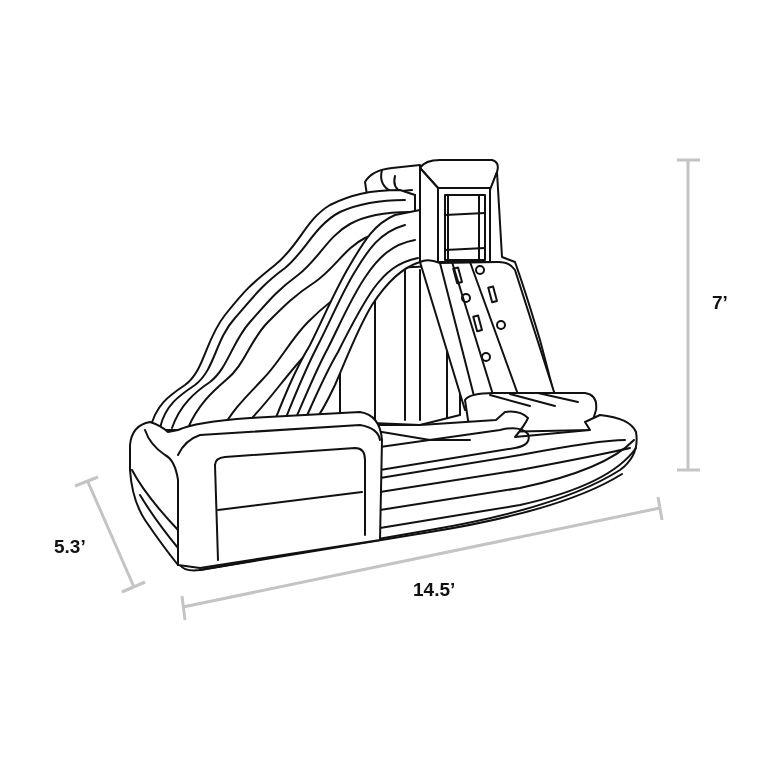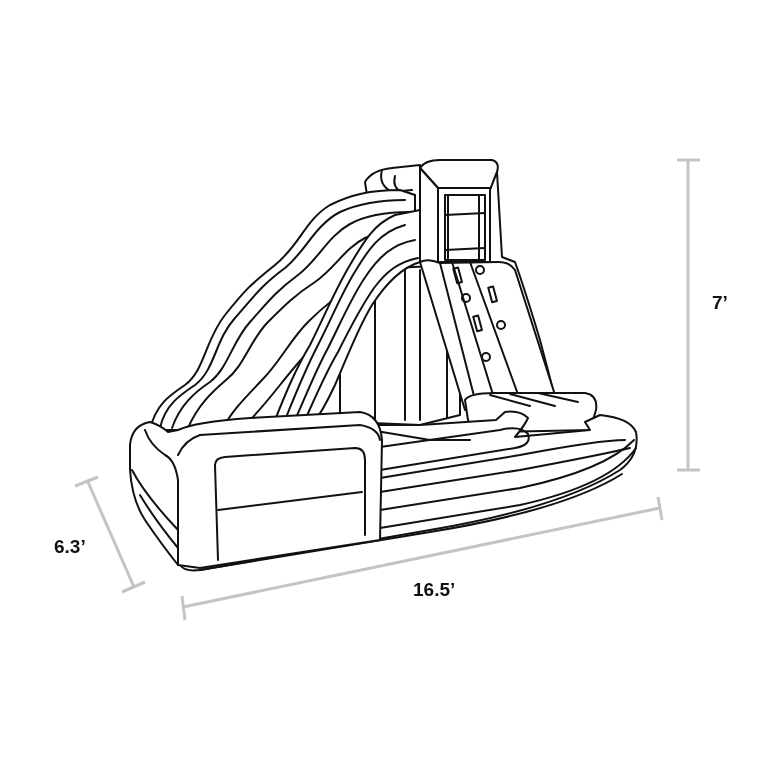--- a/index.html
+++ b/index.html
@@ -124,14 +124,14 @@
     <path class="ink" d="M178,455 Q185,440 200,435 L360,425 Q378,428 380,440"></path>
     <path class="ink" d="M132,470 Q145,495 178,530"></path>
     <path class="ink" d="M140,495 Q155,520 178,548"></path>
     <path class="ink" d="M215,465 Q215,458 225,457 L355,448 Q365,448 365,460 L365,535"></path>
     <path class="ink" d="M215,465 L218,560"></path>
     <line class="ink" x1="218" y1="510" x2="362" y2="492"></line>
   </g>
 </svg>
 
 <div class="dim-label" id="lbl-height">7’</div>
-<div class="dim-label" id="lbl-depth">6.3’</div>
-<div class="dim-label" id="lbl-width">16.5’</div>
+<div class="dim-label" id="lbl-depth">5.3’</div>
+<div class="dim-label" id="lbl-width">14.5’</div>
 
 </body></html>

